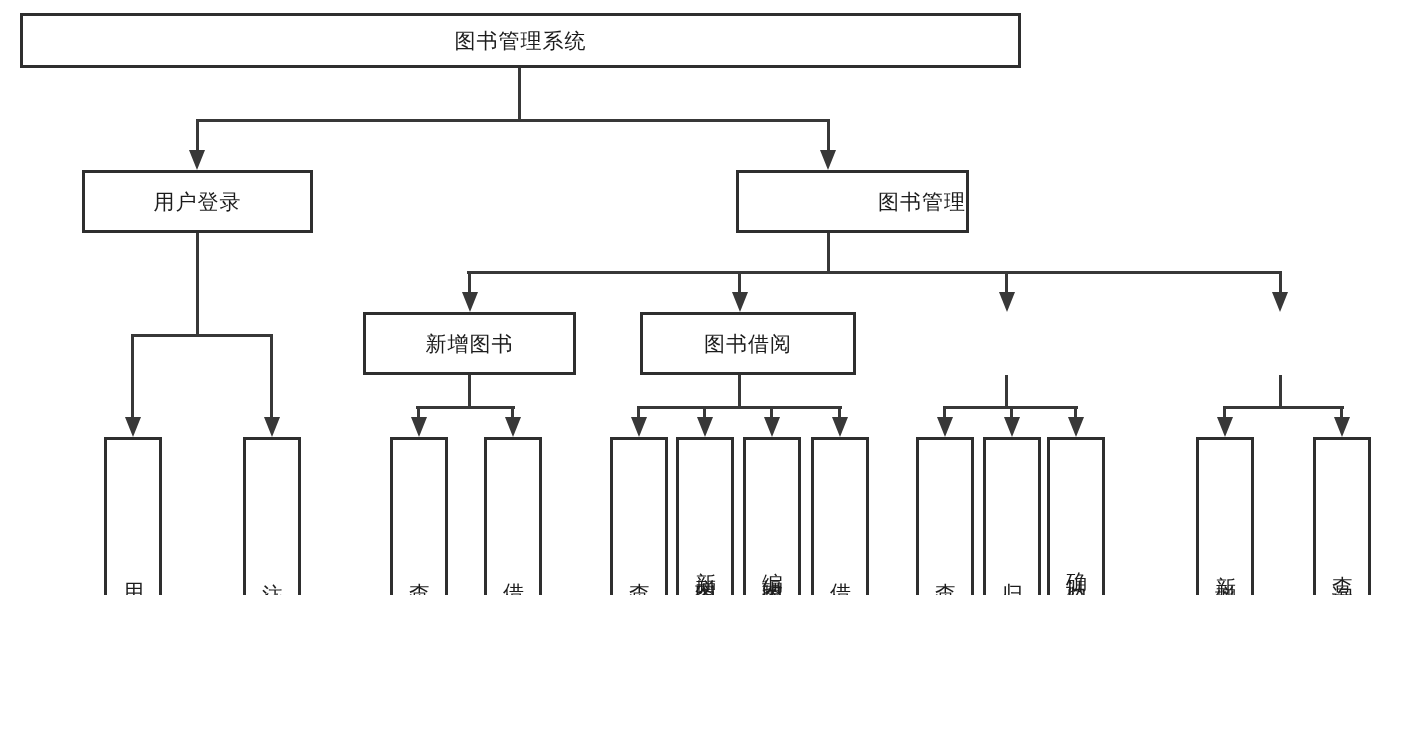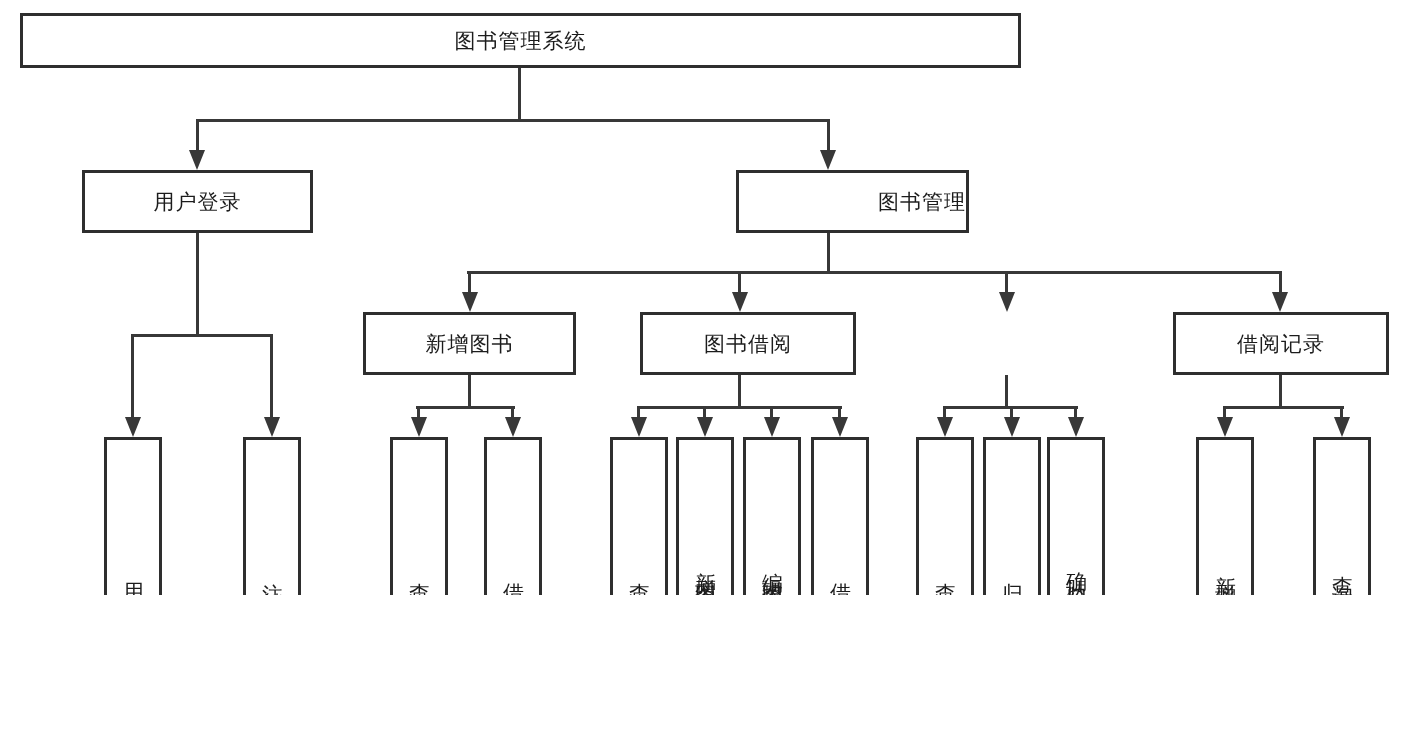--- a/index.html
+++ b/index.html
@@ -71,23 +71,20 @@
   <div class="vline" style="left:1005px;top:271px;height:23px;"></div>
   <div class="arrow" style="left:999px;top:292px;"></div>
   <div class="vline" style="left:1279px;top:271px;height:23px;"></div>
   <div class="arrow" style="left:1272px;top:292px;"></div>
 
   <div class="box box-h" style="left:363px;top:312px;width:213px;height:63px;">
     <span>新增图书</span>
   </div>
   <div class="box box-h" style="left:632px;top:312px;width:216px;height:63px;margin-left:8px;">
     <span>图书借阅</span>
-  </div>
-  <div class="box box-h" style="left:1173px;top:312px;width:216px;height:63px;">
-    <span>借阅记录</span>
   </div>
 
   <div class="vline" style="left:468px;top:375px;height:33px;"></div>
   <div class="hline" style="left:416px;top:406px;width:99px;"></div>
   <div class="vline" style="left:417px;top:406px;height:13px;"></div>
   <div class="arrow" style="left:411px;top:417px;"></div>
   <div class="vline" style="left:511px;top:406px;height:13px;"></div>
   <div class="arrow" style="left:505px;top:417px;"></div>
 
   <div class="vline" style="left:738px;top:375px;height:33px;"></div>

